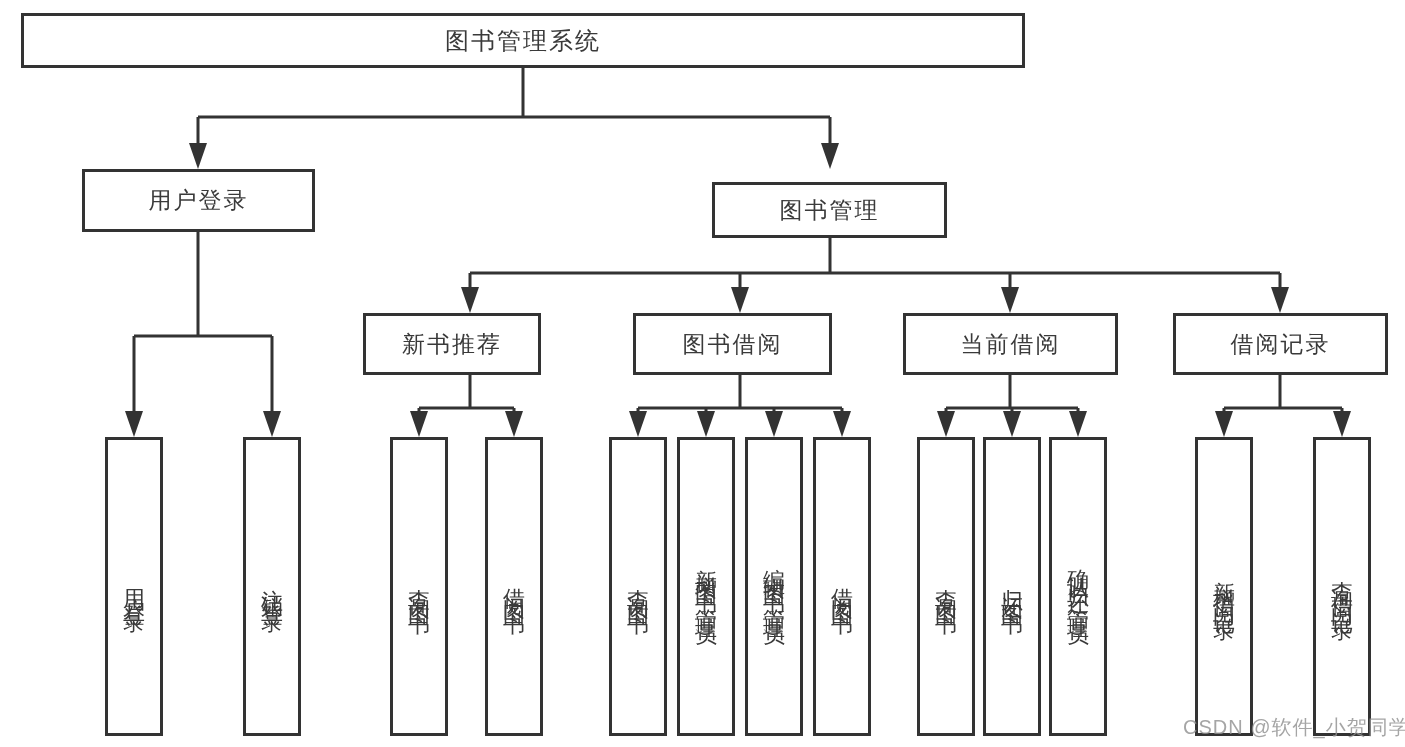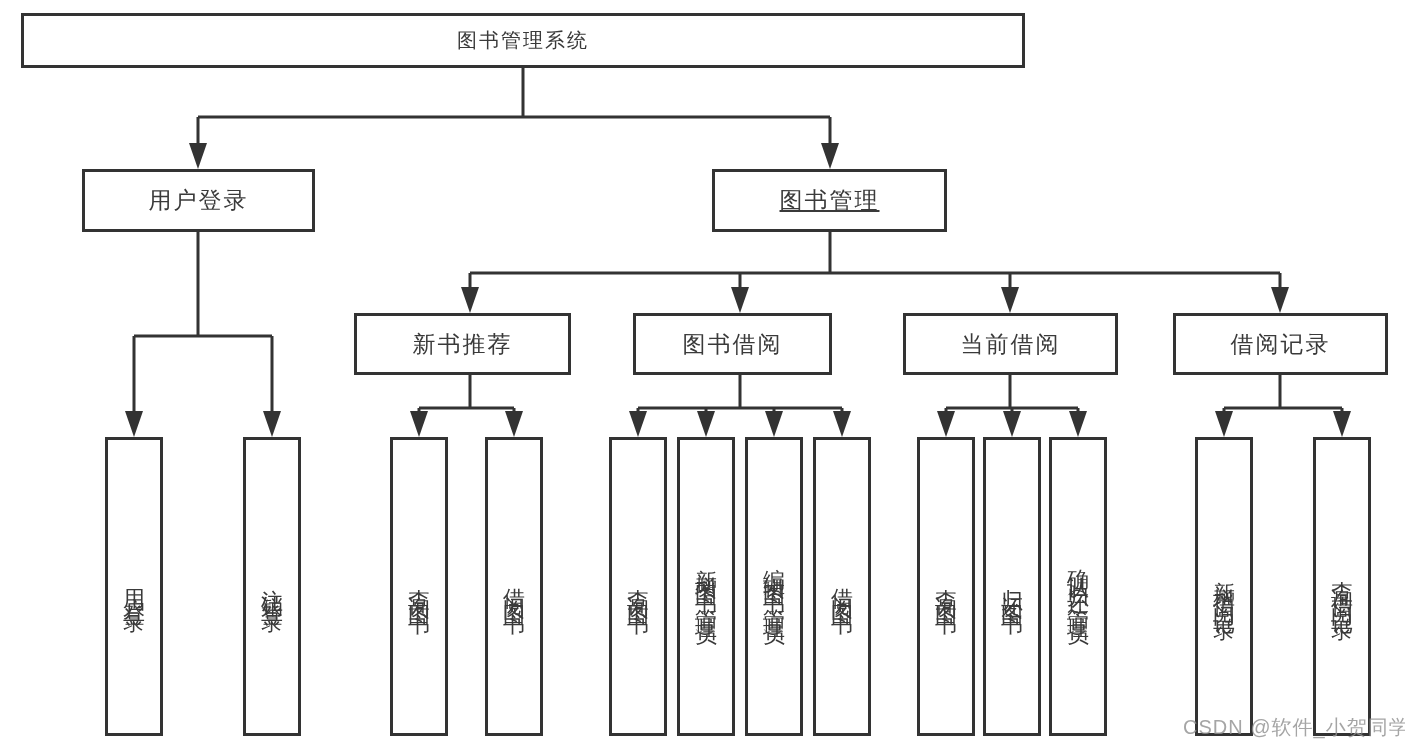--- a/index.html
+++ b/index.html
@@ -17,21 +17,21 @@
     position: absolute;
     box-sizing: border-box;
     background: #ffffff;
     border: 3px solid #333333;
     display: flex;
     align-items: center;
     justify-content: center;
     z-index: 2;
   }
   .h-node { font-size: 23px; letter-spacing: 2px; }
-  .root-node { font-size: 20px; letter-spacing: 2px; }
+  .root-node { font-size: 24px; letter-spacing: 2px; }
   .v-label {
     writing-mode: vertical-rl;
     text-orientation: mixed;
     font-size: 22px;
     letter-spacing: 8px;
     line-height: 1.1;
     white-space: nowrap;
   }
   .watermark {
     position: absolute;
@@ -103,23 +103,23 @@
         <polygon points="1003,411 1021,411 1012,437"></polygon>
         <polygon points="1069,411 1087,411 1078,437"></polygon>
         <polygon points="1215,411 1233,411 1224,437"></polygon>
         <polygon points="1333,411 1351,411 1342,437"></polygon>
       </g>
   </svg>
 
   <div class="node root-node" style="left:21px; top:13px; width:1004px; height:55px;">图书管理系统</div>
 
   <div class="node h-node" style="left:82px; top:169px; width:233px; height:63px;">用户登录</div>
-  <div class="node h-node" style="left:712px; top:169px; width:235px; height:63px;text-decoration:underline;">图书管理</div>
+  <div class="node h-node" style="left:712px; top:182px; width:235px; height:56px;">图书管理</div>
 
-  <div class="node h-node" style="left:354px; top:313px; width:217px; height:62px;">新书推荐</div>
+  <div class="node h-node" style="left:363px; top:313px; width:178px; height:62px;">新书推荐</div>
   <div class="node h-node" style="left:633px; top:313px; width:199px; height:62px;">图书借阅</div>
   <div class="node h-node" style="left:903px; top:313px; width:215px; height:62px;">当前借阅</div>
   <div class="node h-node" style="left:1173px; top:313px; width:215px; height:62px;">借阅记录</div>
 
   <div class="node" style="left:105px; top:437px; width:58px; height:299px;">
     <span class="v-label">用户登录</span>
   </div>
   <div class="node" style="left:243px; top:437px; width:58px; height:299px;">
     <span class="v-label">注销登录</span>
   </div>

